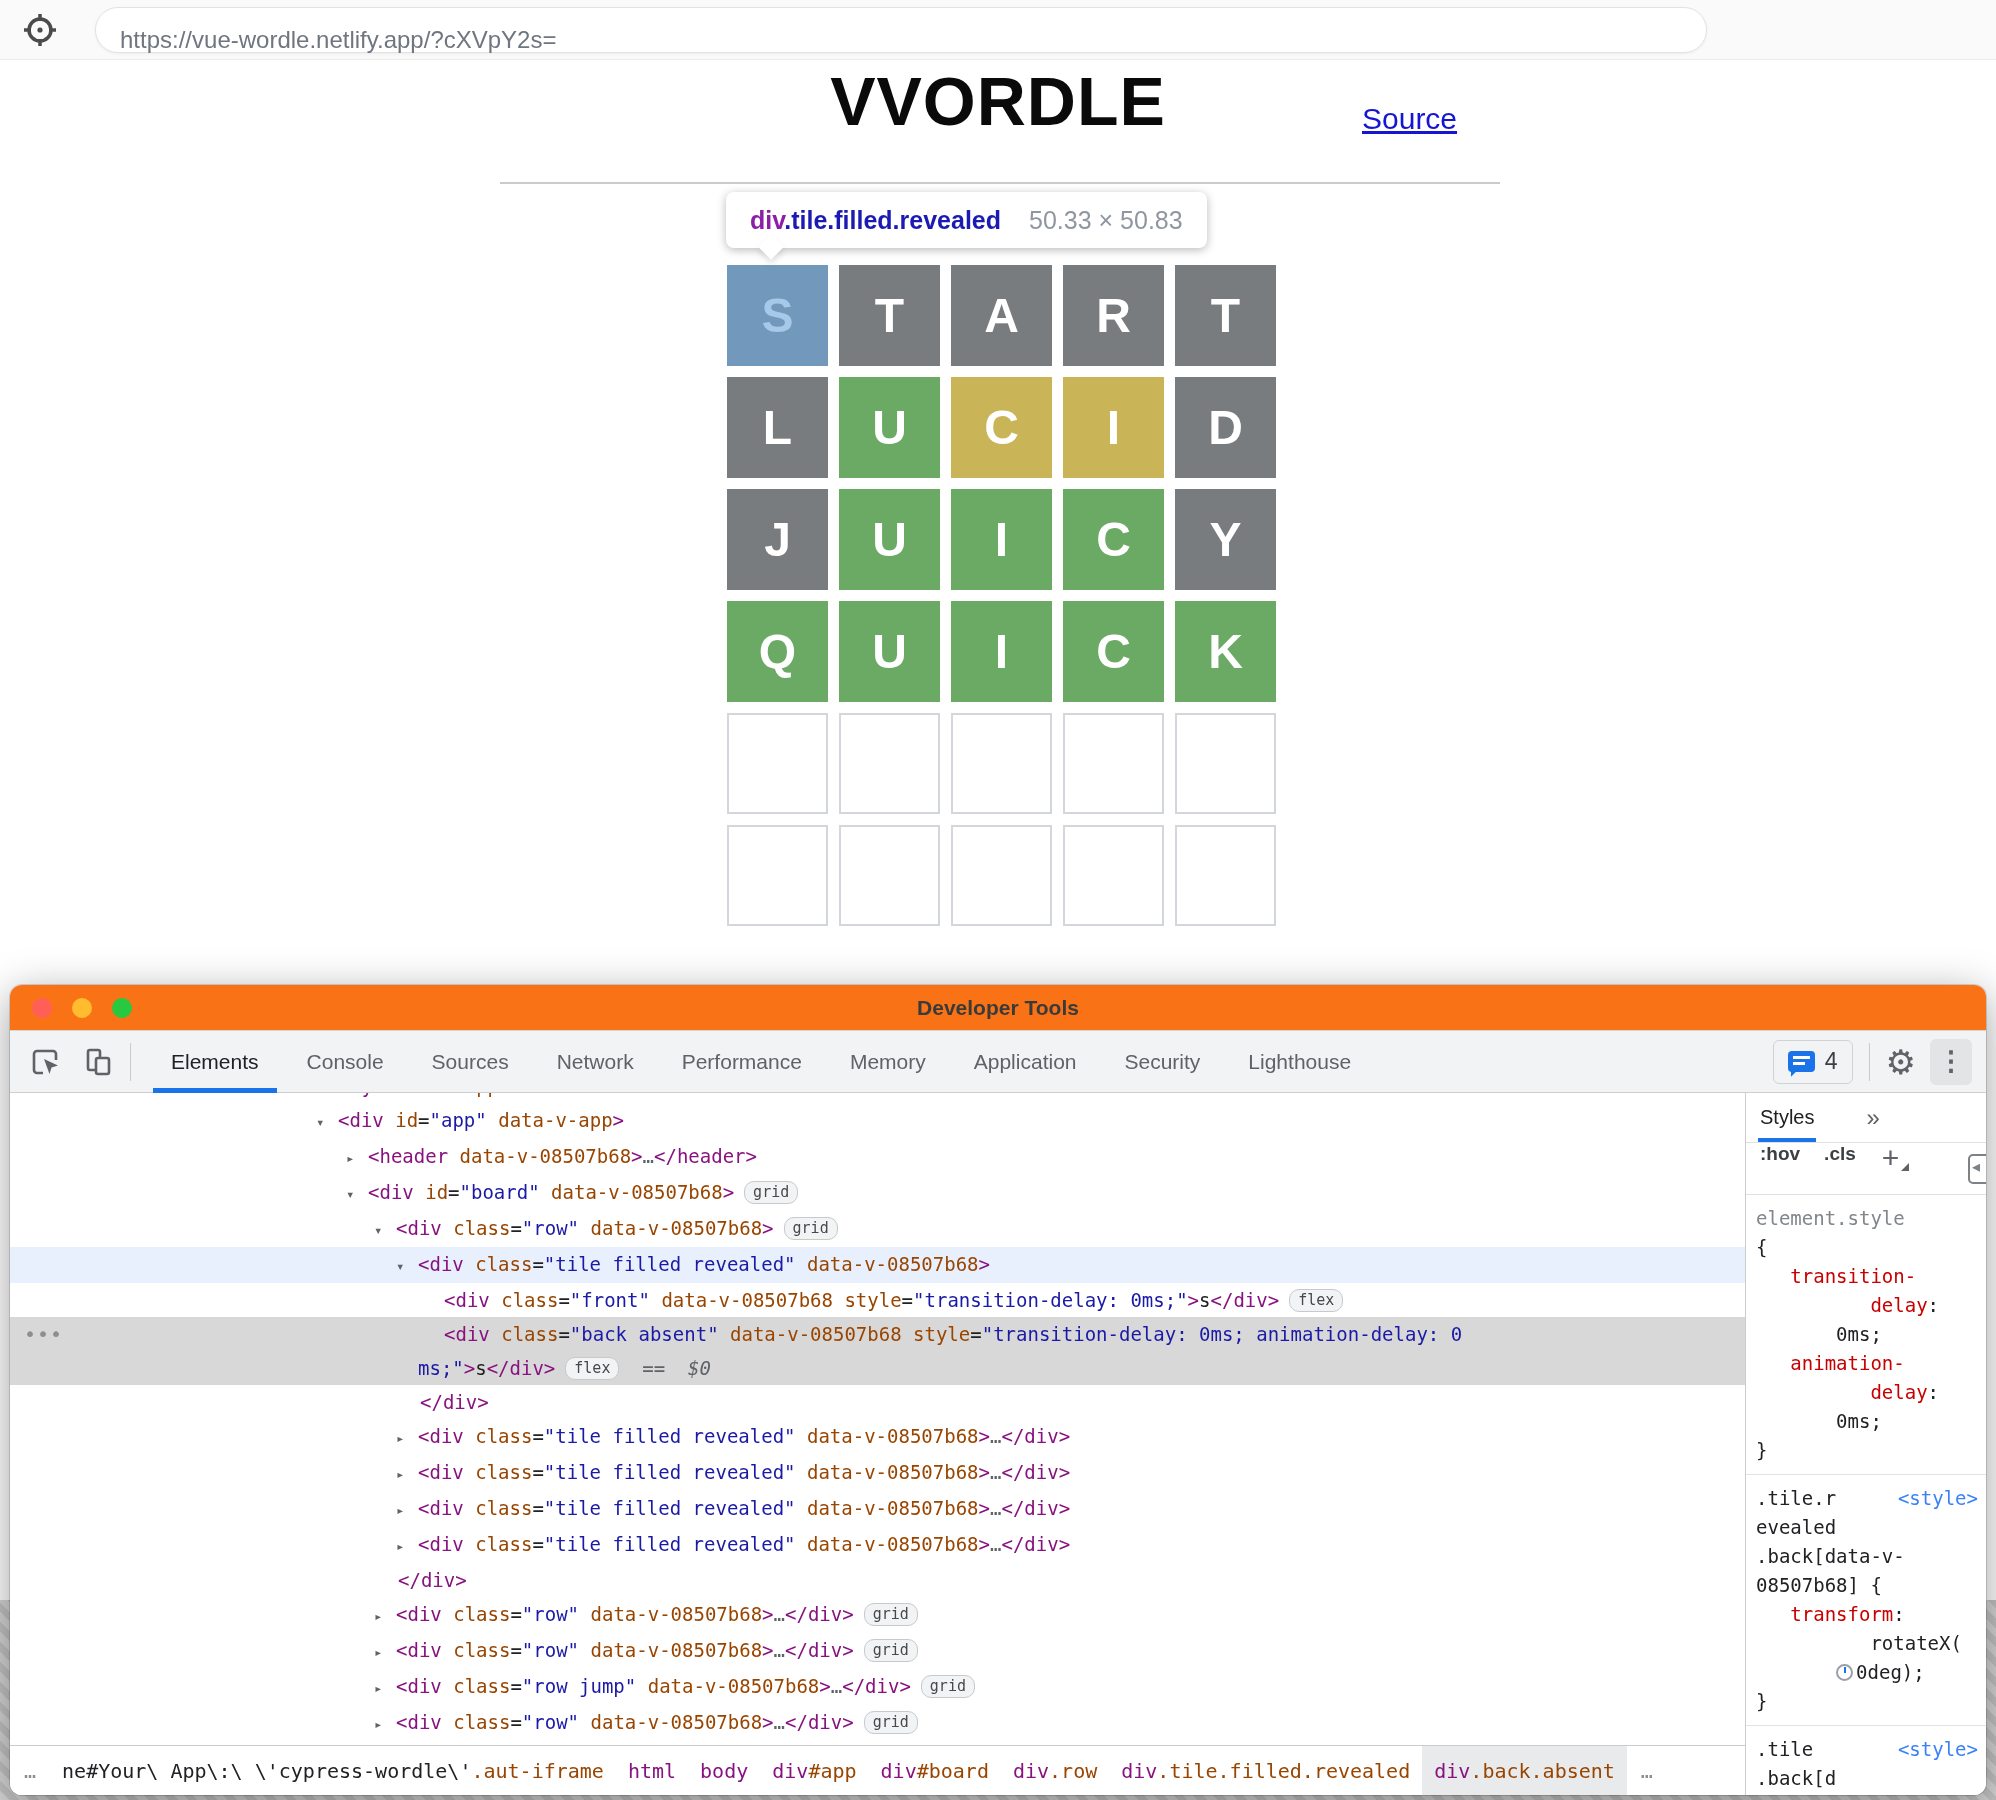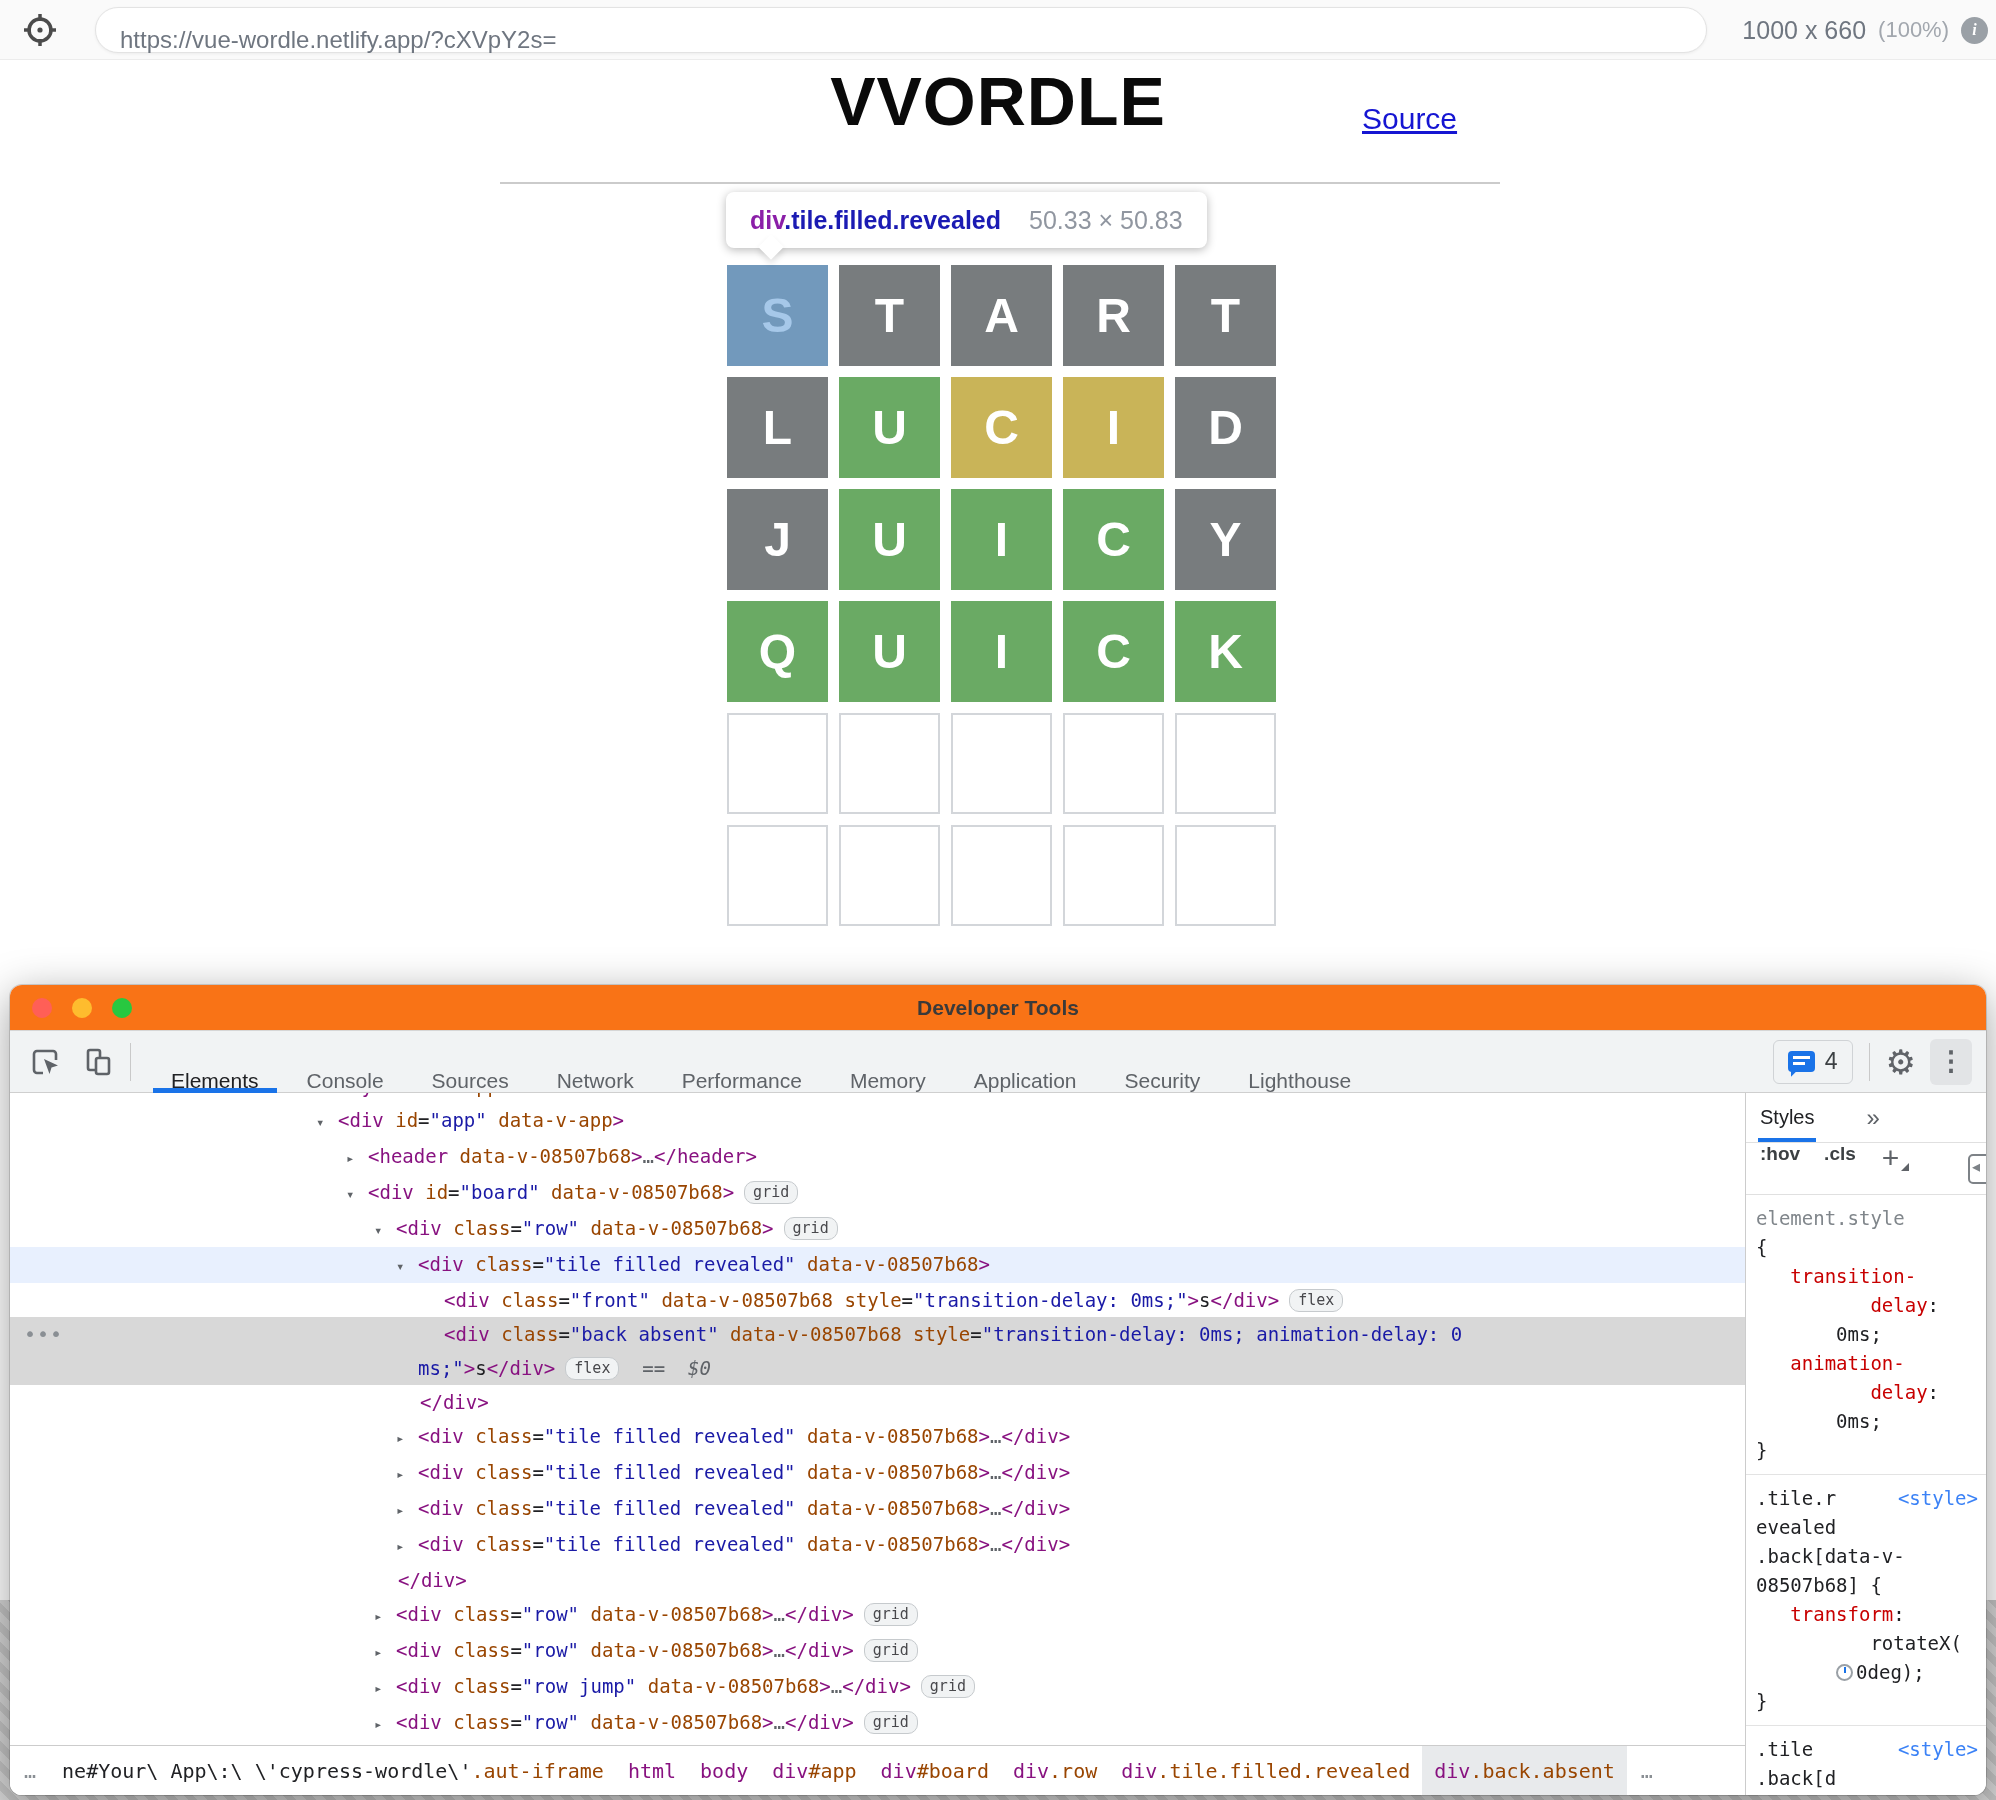--- a/index.html
+++ b/index.html
@@ -63,21 +63,21 @@
     position:relative; display:flex; align-items:center; justify-content:center; flex:none; }
   .traffic { position:absolute; left:22px; top:13px; display:flex; gap:20px; }
   .traffic span { width:20px; height:20px; border-radius:50%; display:block; }
   .tl-close { background:#ff5f57; } .tl-min { background:#febc2e; } .tl-max { background:#28c840; }
   .dt-title { font-size:21px; font-weight:600; color:#3a3a3a; }
 
   .dt-tabbar { height:62px; background:#f1f3f4; border-bottom:1px solid #cfcfcf;
     display:flex; align-items:center; flex:none; }
   .tb-icon { margin-left:20px; width:32px; height:32px; flex:none; }
   .tb-divider { width:1px; height:38px; background:#c9c9c9; margin:0 16px; flex:none; }
-  .dt-tabs { display:flex; height:62px;align-items:flex-end; }
+  .dt-tabs { display:flex; height:62px; }
   .dt-tab { padding:0 24px; display:flex; align-items:center; font-size:21px; color:#5f6368;
     position:relative; white-space:nowrap; }
   .dt-tab.active { color:#202124; }
   .dt-tab.active::after { content:""; position:absolute; left:6px; right:6px; bottom:0;
     height:5px; background:#1a73e8; }
   .tb-right { margin-left:auto; display:flex; align-items:center; margin-right:14px; gap:14px; }
   .msg-badge { display:flex; align-items:center; gap:10px; border:1px solid #d0d3d6;
     border-radius:6px; height:44px; padding:0 14px; }
   .chat-icon { width:27px; height:21px; background:#1a73e8; border-radius:4px; position:relative; }
   .chat-icon::before { content:""; position:absolute; left:5px; top:5px; width:17px; height:3px; background:#fff; }
@@ -153,25 +153,20 @@
       <circle cx="18" cy="18" r="11" fill="none" stroke="#4b4b4b" stroke-width="3.5"></circle>
       <circle cx="18" cy="18" r="2.6" fill="#4b4b4b"></circle>
       <line x1="18" y1="2" x2="18" y2="9" stroke="#4b4b4b" stroke-width="3.5"></line>
       <line x1="18" y1="27" x2="18" y2="34" stroke="#4b4b4b" stroke-width="3.5"></line>
       <line x1="2" y1="18" x2="9" y2="18" stroke="#4b4b4b" stroke-width="3.5"></line>
       <line x1="27" y1="18" x2="34" y2="18" stroke="#4b4b4b" stroke-width="3.5"></line>
     </svg>
   </span>
   <div class="url-pill">
     <span class="url-text">https://vue-wordle.netlify.app/?cXVpY2s=</span>
-  </div>
-  <div class="viewport-info">
-    <span class="dims">1000 x 660</span>
-    <span class="zoom-pct">(100%)</span>
-    <span class="info-circle">i</span>
   </div>
 </div>
 
 <div class="wordle-title">VVORDLE</div>
 <a class="source-link">Source</a>
 <div class="title-rule"></div>
 
 <div class="tooltip">
   <span class="tt-selector"><span class="tt-tag">div</span><span class="tt-classes">.tile.filled.revealed</span></span>
   <span class="tt-size">50.33 × 50.83</span>

